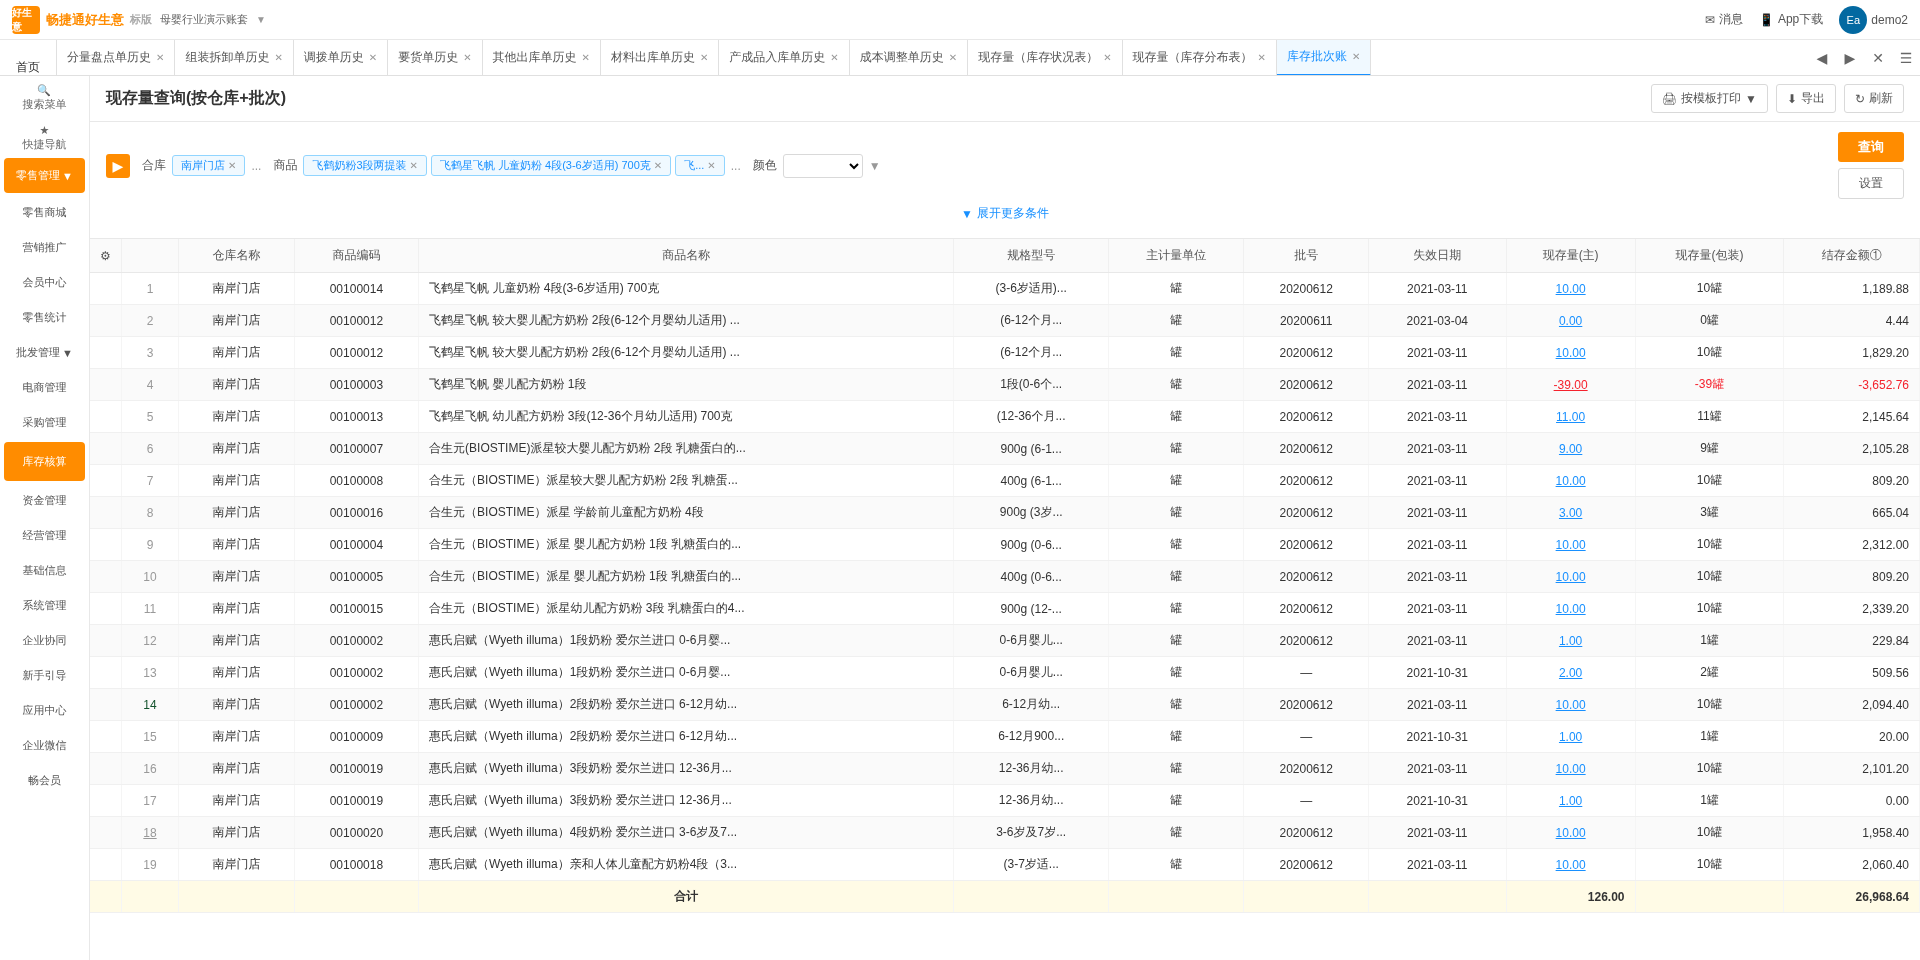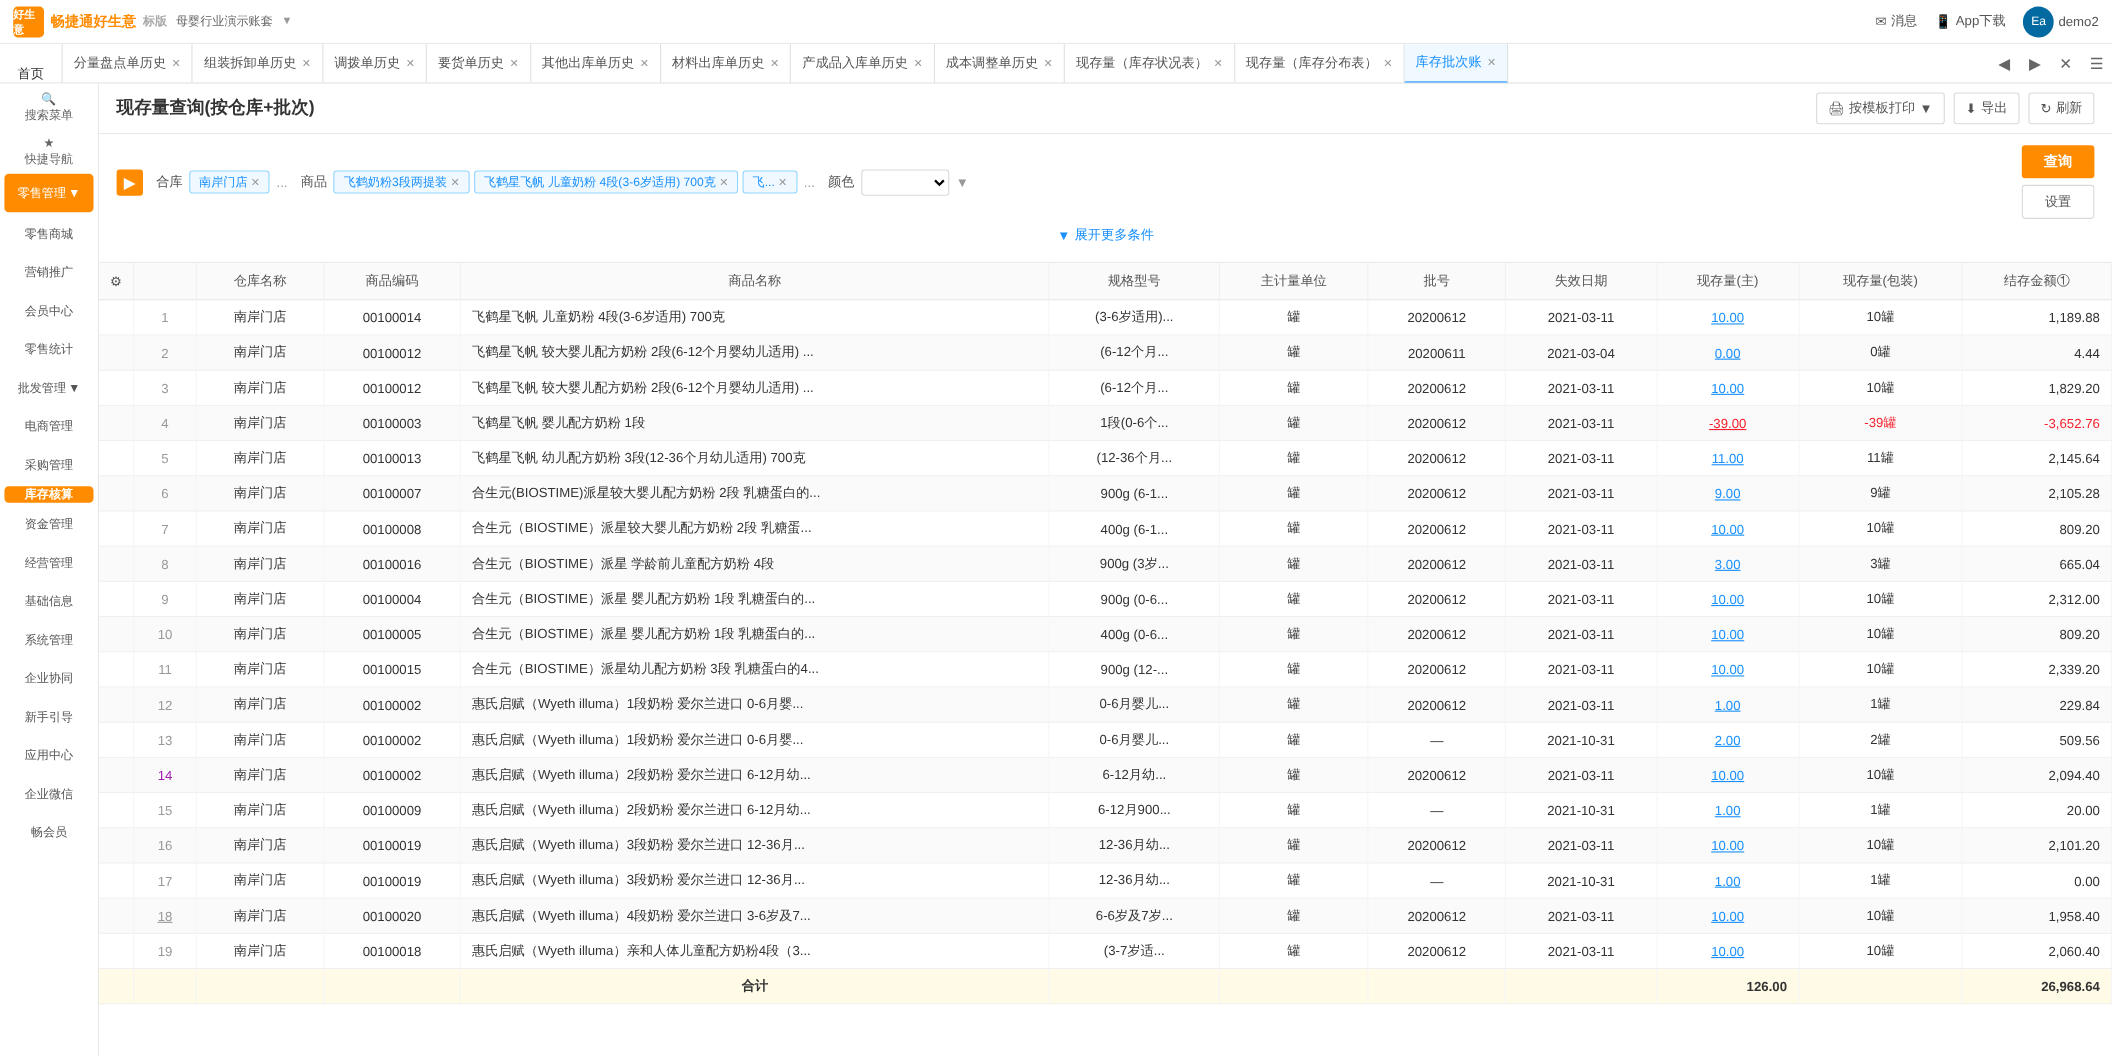--- a/index.html
+++ b/index.html
@@ -198,21 +198,21 @@
         <span>批发管理</span>
         <span>▼</span>
       </div>
     </div>
     <div class="sidebar-item">
       <span>电商管理</span>
     </div>
     <div class="sidebar-item">
       <span>采购管理</span>
     </div>
-    <div class="sidebar-item" style="background:#ff8c00;color:white;border-radius:4px;margin:2px 4px;padding:0 4px;font-weight:bold;">
+    <div class="sidebar-item" style="background:#ff8c00;color:white;border-radius:4px;margin:2px 4px;padding:12px 4px;">
       <span>库存核算</span>
     </div>
     <div class="sidebar-item">
       <span>资金管理</span>
     </div>
     <div class="sidebar-item">
       <span>经营管理</span>
     </div>
     <div class="sidebar-item">
       <span>基础信息</span>
@@ -530,21 +530,21 @@
       <td>0-6月婴儿...</td>
       <td>罐</td>
       <td>—</td>
       <td>2021-10-31</td>
       <td class="td-link ">2.00</td>
       <td class="">2罐</td>
       <td class="td-right ">509.56</td>
     </tr>
             <tr style="background: rgb(250, 250, 250);">
       <td></td>
-      <td style="color:#a21caf;">14</td>
+      <td style="color:#14532d;">14</td>
       <td>南岸门店</td>
       <td>00100002</td>
       <td class="td-left" style="max-width:320px;overflow:hidden;text-overflow:ellipsis;white-space:nowrap;">惠氏启赋（Wyeth illuma）2段奶粉 爱尔兰进口 6-12月幼...</td>
       <td>6-12月幼...</td>
       <td>罐</td>
       <td>20200612</td>
       <td>2021-03-11</td>
       <td class="td-link ">10.00</td>
       <td class="">10罐</td>
       <td class="td-right ">2,094.40</td>
@@ -590,21 +590,21 @@
       <td class="td-link ">1.00</td>
       <td class="">1罐</td>
       <td class="td-right ">0.00</td>
     </tr>
             <tr style="background: rgb(250, 250, 250);">
       <td></td>
       <td style="color:#999;text-decoration:underline;">18</td>
       <td>南岸门店</td>
       <td>00100020</td>
       <td class="td-left" style="max-width:320px;overflow:hidden;text-overflow:ellipsis;white-space:nowrap;">惠氏启赋（Wyeth illuma）4段奶粉 爱尔兰进口 3-6岁及7...</td>
-      <td>6-6岁及7岁...</td>
+      <td>3-6岁及7岁...</td>
       <td>罐</td>
       <td>20200612</td>
       <td>2021-03-11</td>
       <td class="td-link ">10.00</td>
       <td class="">10罐</td>
       <td class="td-right ">1,958.40</td>
     </tr>
             <tr style="background: rgb(255, 255, 255);">
       <td></td>
       <td style="color:#999;">19</td>

